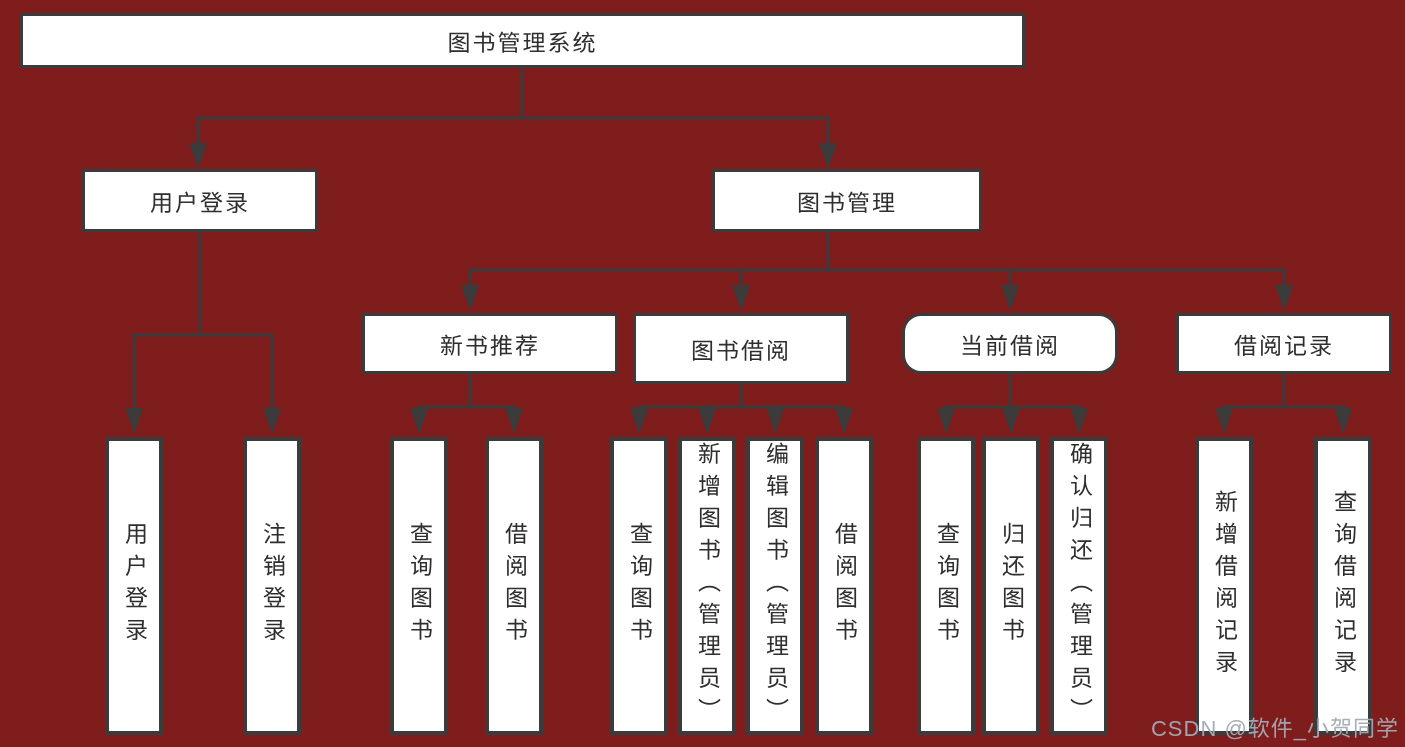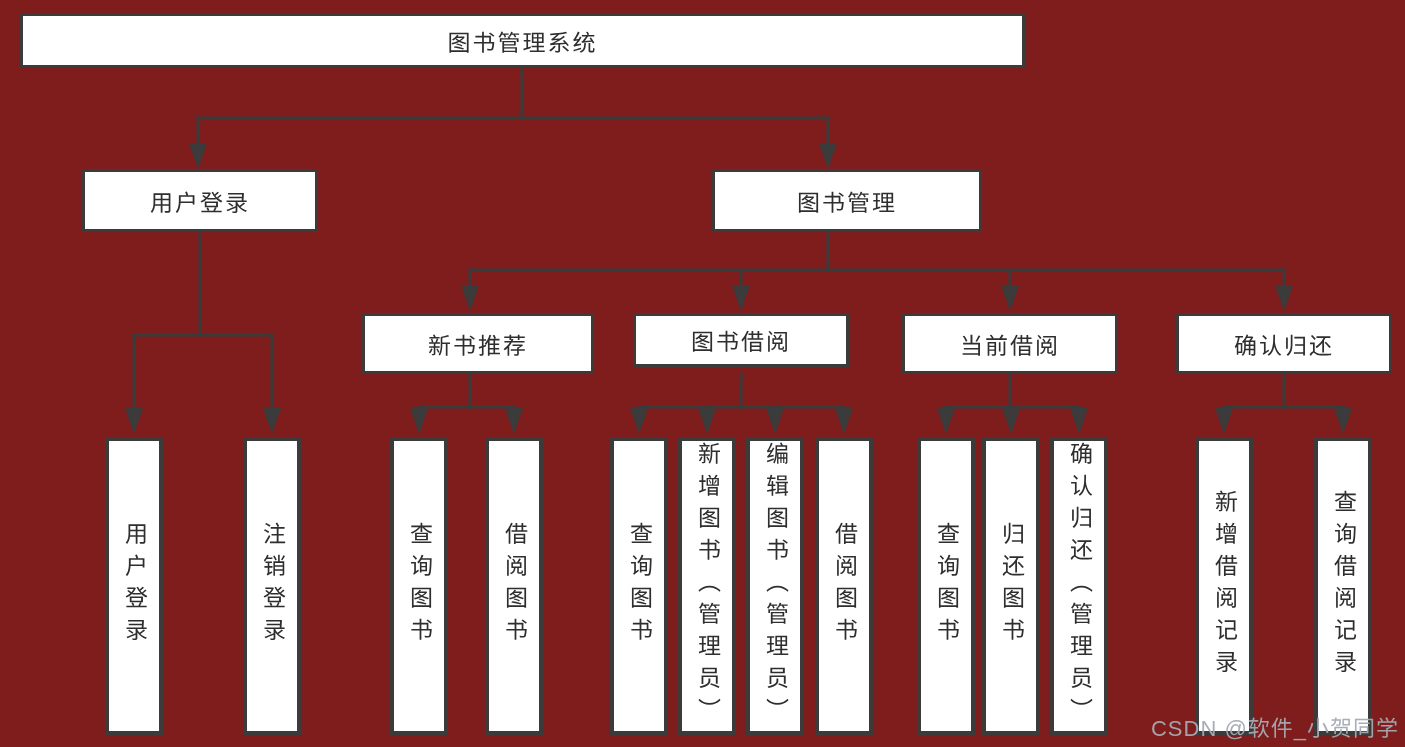--- a/index.html
+++ b/index.html
@@ -127,31 +127,31 @@
     <span>图书管理系统</span>
   </div>
 
   <div class="box hbox" style="left:82px; top:169px; width:236px; height:63px;">
     <span>用户登录</span>
   </div>
   <div class="box hbox" style="left:712px; top:169px; width:270px; height:63px;">
     <span>图书管理</span>
   </div>
 
-  <div class="box hbox" style="left:362px; top:313px; width:232px; height:61px;">
+  <div class="box hbox" style="left:362px; top:313px; width:256px; height:61px;">
     <span>新书推荐</span>
   </div>
-  <div class="box hbox" style="left:633px; top:313px; width:216px; height:54px;">
+  <div class="box hbox" style="left:633px; top:313px; width:216px; height:71px;">
     <span>图书借阅</span>
   </div>
-  <div class="box hbox" style="left:902px; top:313px; width:216px; height:61px;">
+  <div class="box hbox" style="left:902px; top:313px; width:216px; height:61px;border-radius:19px;">
     <span>当前借阅</span>
   </div>
   <div class="box hbox" style="left:1176px; top:313px; width:216px; height:61px;">
-    <span>确认归还</span>
+    <span>借阅记录</span>
   </div>
 
   <div class="box vbox" style="left:105px; top:437px; width:58px; height:298px;">
     <span class="vtext">用户登录</span>
   </div>
   <div class="box vbox" style="left:243px; top:437px; width:58px; height:298px;">
     <span class="vtext">注销登录</span>
   </div>
 
   <div class="box vbox" style="left:390px; top:437px; width:58px; height:298px;">

